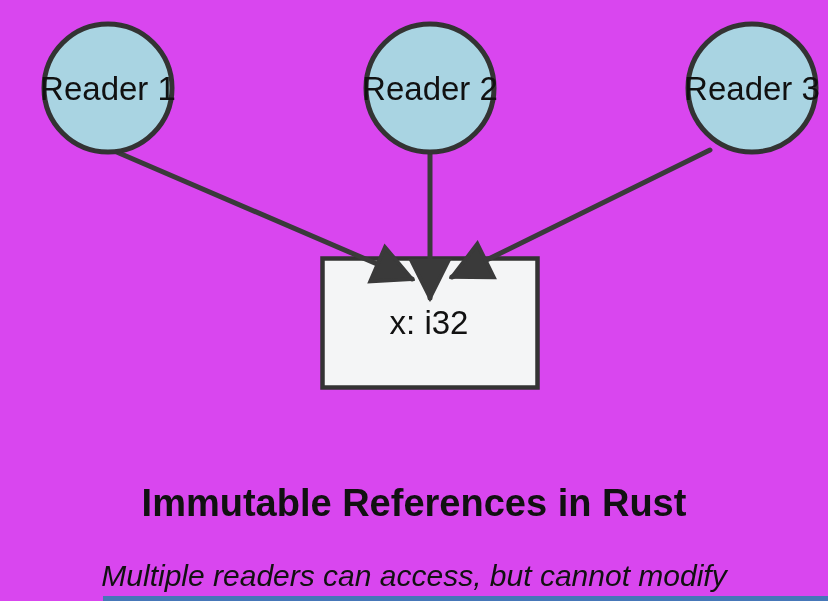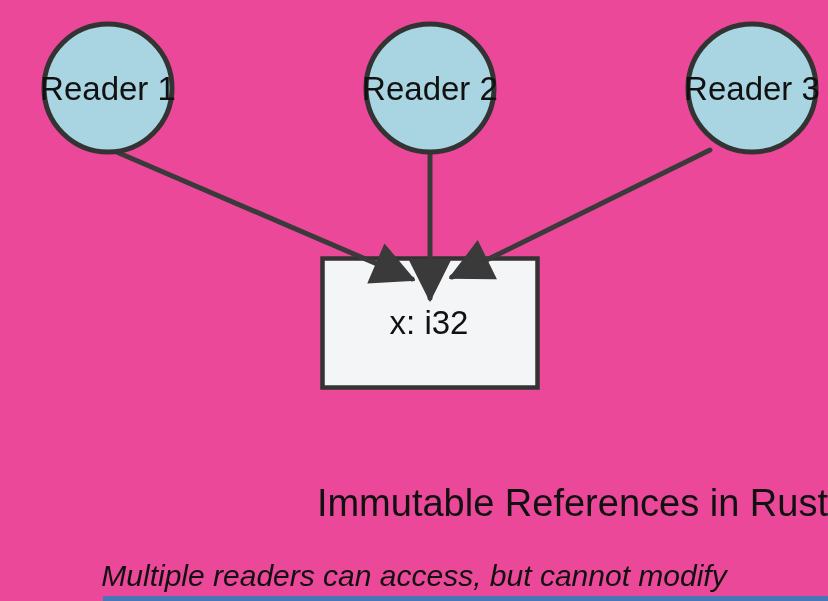--- a/index.html
+++ b/index.html
@@ -4,21 +4,21 @@
 <style>
   html, body { margin: 0; padding: 0; }
   body {
     font-family: "Liberation Sans", sans-serif;
     background: #e9ecee;
   }
   .stage {
     position: relative;
     width: 828px;
     height: 601px;
-    background: #ec4899;
+    background: #d946ef;
     overflow: hidden;
   }
   .diagram-svg {
     position: absolute;
     left: 0; top: 0;
     display: block;
   }
   .node-circle {
     fill: #a9d4e2;
     stroke: #333333;
@@ -43,24 +43,24 @@
   .box-label {
     font-family: "Liberation Sans", sans-serif;
     font-size: 33px;
     fill: #111111;
     text-anchor: middle;
   }
   .caption-title {
     position: absolute;
     left: 0; right: 0;
     top: 484px;
-    text-align: right;
+    text-align: center;
     font-size: 38px;
     line-height: 38px;
-    font-weight: normal;
+    font-weight: bold;
     color: #111111;
   }
   .caption-subtitle {
     position: absolute;
     left: 0; right: 0;
     top: 560px;
     text-align: center;
     font-size: 30px;
     line-height: 32px;
     font-weight: normal;

